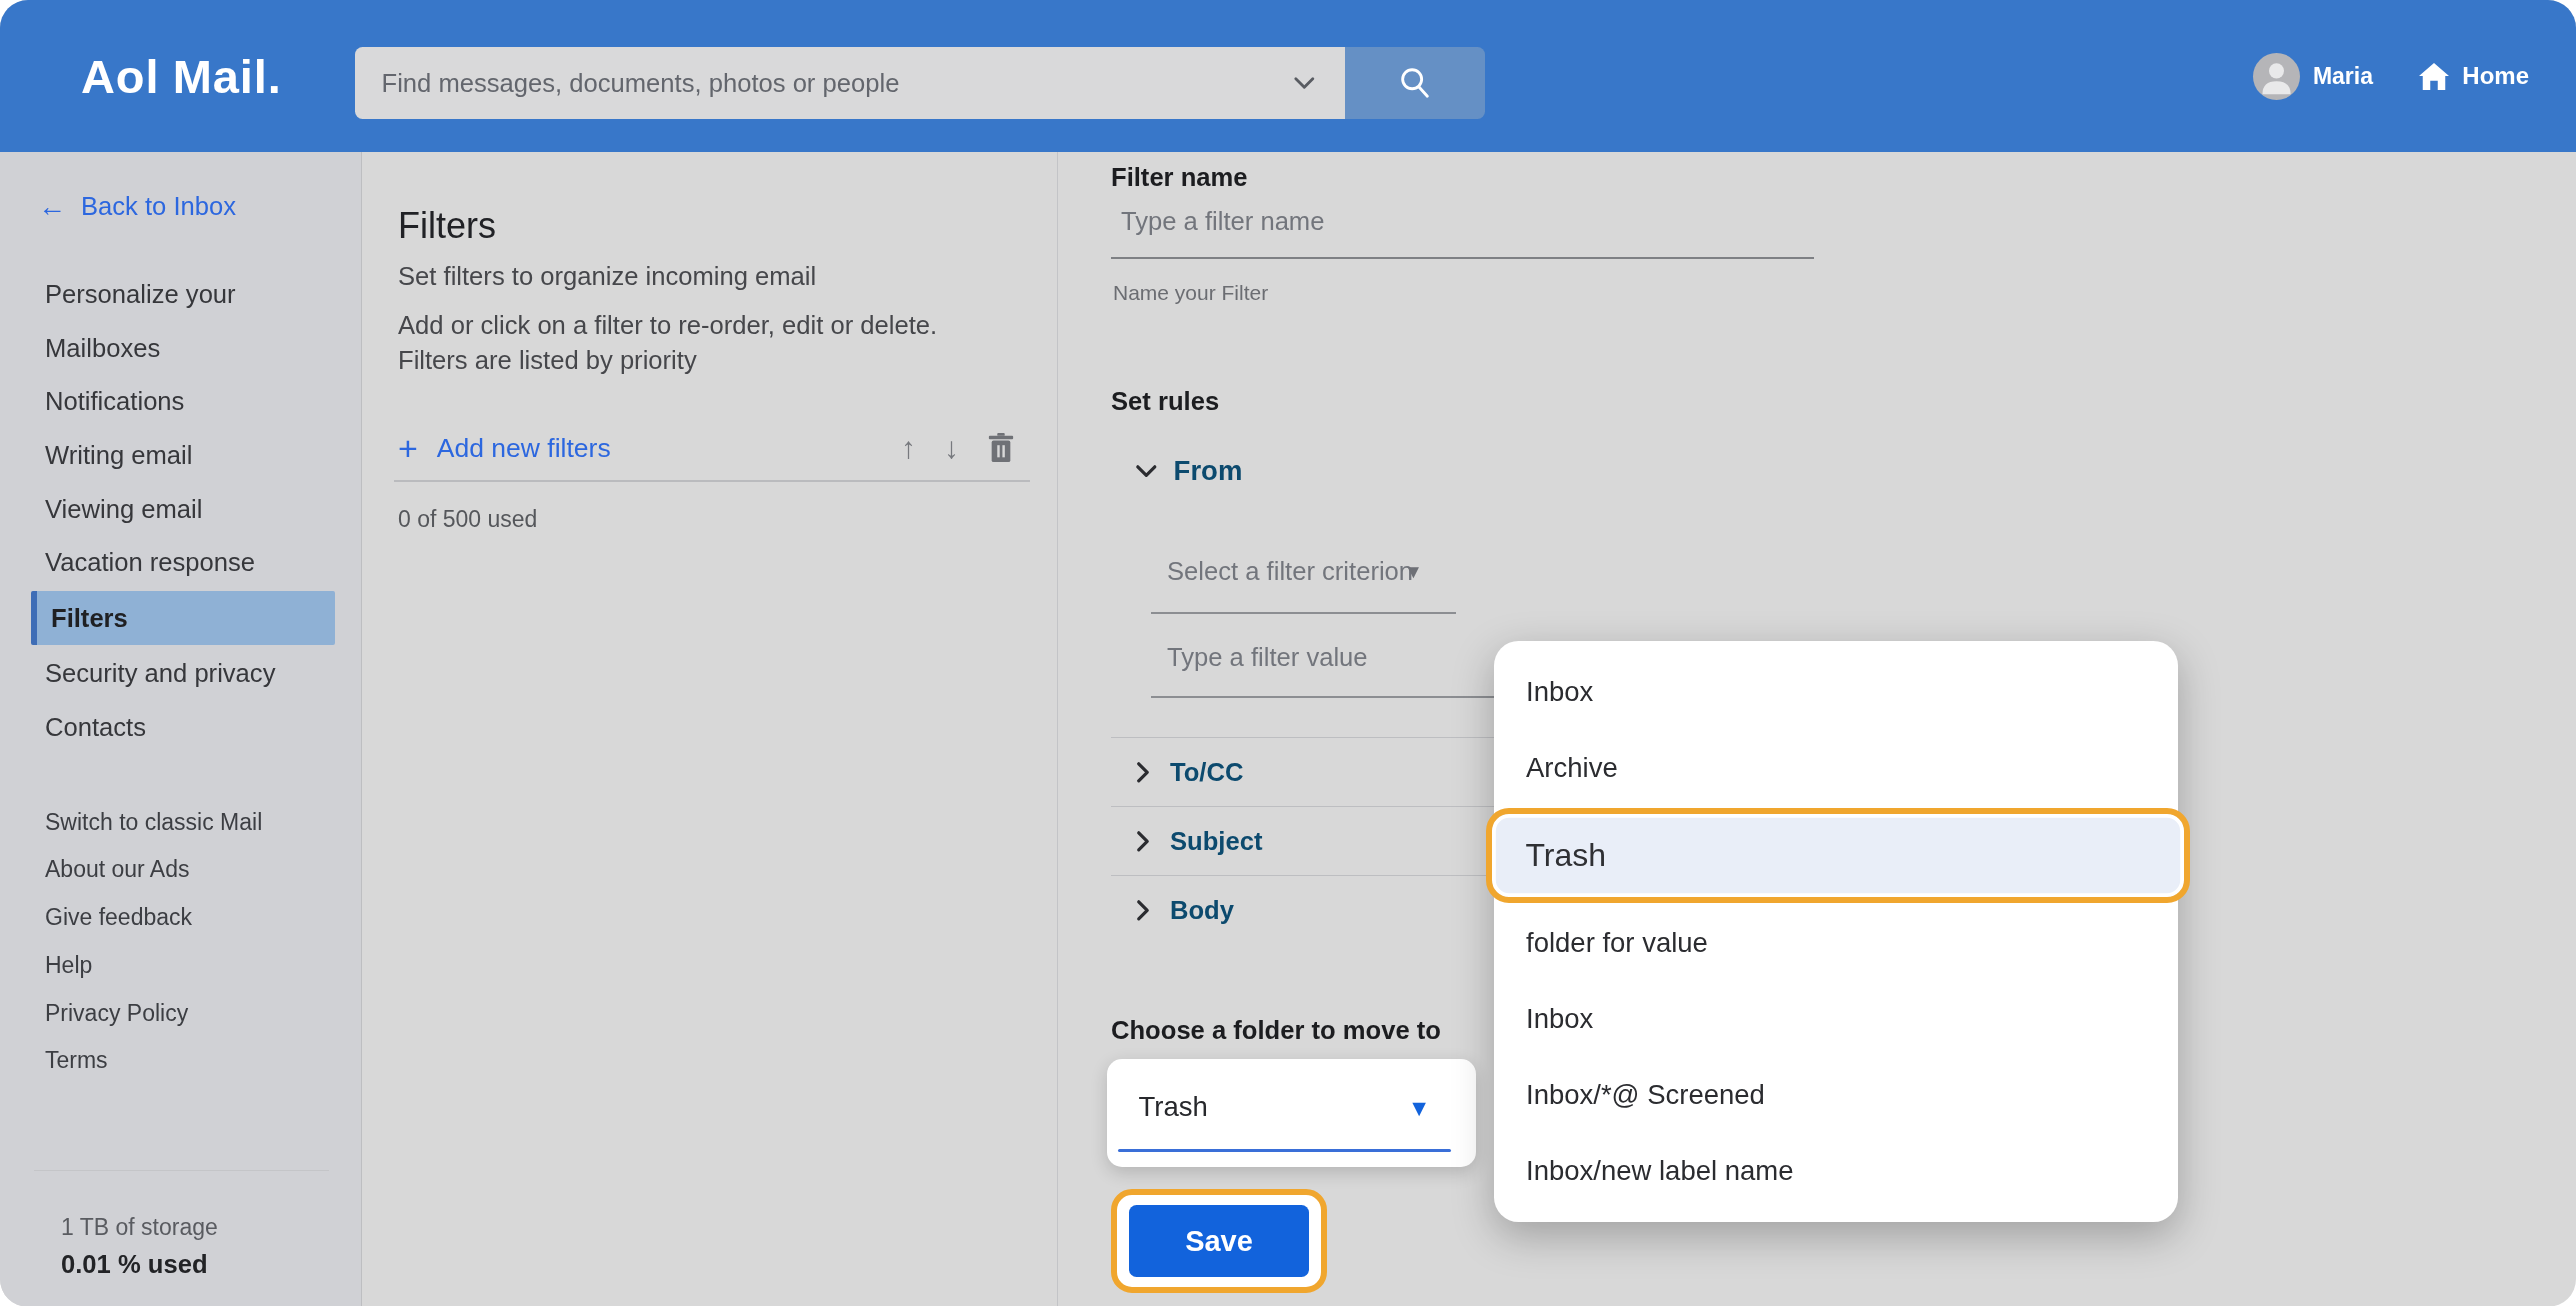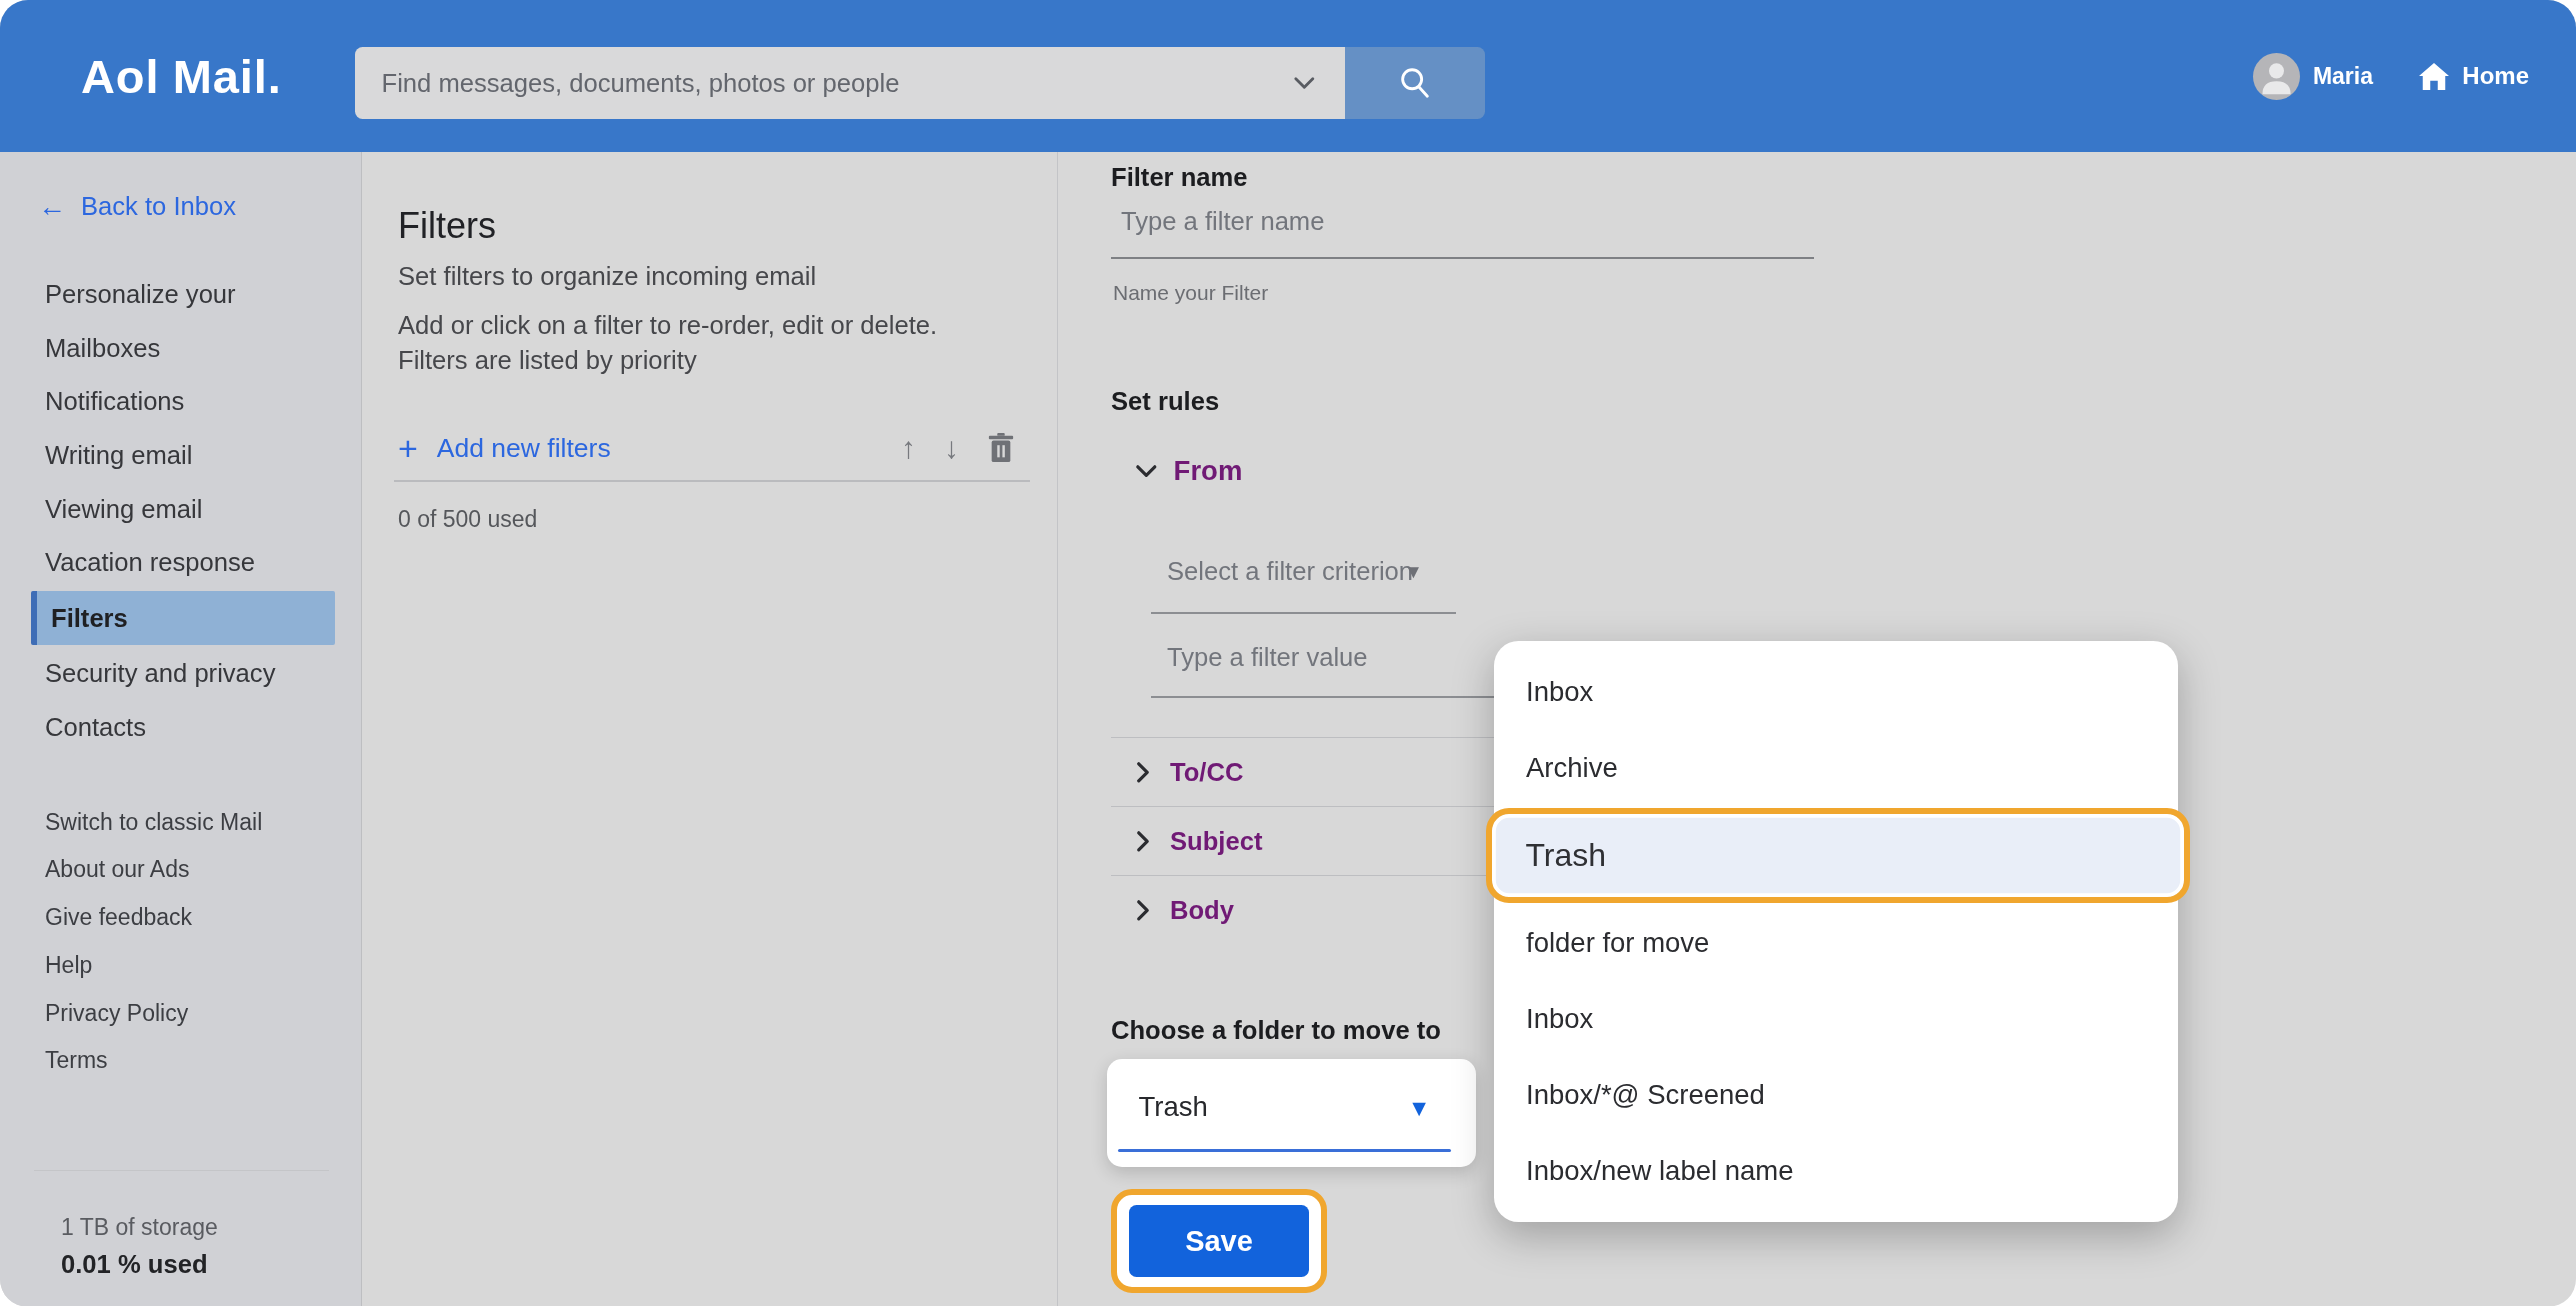--- a/index.html
+++ b/index.html
@@ -53,21 +53,21 @@
   .fp-usage{margin-top:24.6px;font-size:23px;color:#55575b;}
 
   
   .form{flex:1;position:relative;}
   .abs{position:absolute;margin-left:24px;}
   .lbl{font-size:25.6px;font-weight:700;color:#1c1d20;}
   .ph{font-size:25.6px;color:#72757c;}
   .uline{height:1.9px;background:#8c8e92;}
   .helper{font-size:21px;color:#6b6d72;}
   .rule-head{display:flex;align-items:center;}
-  .rule-label{font-size:27.5px;font-weight:600;color:#701a75;margin-left:15px;}
+  .rule-label{font-size:27.5px;font-weight:600;color:#0c4a6e;margin-left:15px;}
   .caret-gray{font-size:19px;color:#6e7076;}
   .rules-rows{width:419px;}
   .rule-row{height:69px;border-top:1.9px solid #bdbec1;display:flex;align-items:center;padding-left:23px;cursor:pointer;}
   .rule-row .rule-label{font-size:25.6px;margin-left:19px;}
   .select-card{width:369px;height:108px;background:#fff;border-radius:15px;box-shadow:0 5.7px 17px rgba(0,0,0,0.16);position:relative;cursor:pointer;}
   .select-value{position:absolute;left:32px;top:32px;font-size:27.5px;color:#27282c;}
   .select-caret{position:absolute;right:45px;top:36px;font-size:23px;color:var(--save-blue,#1565d8);}
   .select-uline{position:absolute;left:11.4px;right:24.6px;bottom:15px;height:2.8px;background:#3a6fd8;border-radius:1.9px;}
   .save-ring{width:216px;height:104px;background:#fff;border:6.6px solid var(--highlight-orange,#f0a62e);border-radius:21px;display:flex;align-items:center;justify-content:center;}
   .save-btn{width:180px;height:72px;background:var(--save-blue,#1263dc);border:none;border-radius:7.6px;color:#fff;font-size:29px;font-weight:700;cursor:pointer;display:flex;align-items:center;justify-content:center;}
@@ -248,20 +248,20 @@
       <div class="abs save-ring" style="left:29px;top:1037px;">
         <button class="save-btn">Save</button>
       </div>
     </div>
   </div>
 
   <div class="dropdown" id="folder-dropdown">
       <div class="dd-item">Inbox</div>
       <div class="dd-item">Archive</div>
       <div class="dd-item dd-highlight">Trash</div>
-      <div class="dd-item">folder for move</div>
+      <div class="dd-item">folder for value</div>
       <div class="dd-item">Inbox</div>
       <div class="dd-item">Inbox/*@ Screened</div>
       <div class="dd-item">Inbox/new label name</div>
     </div>
 
 </div>
 
 
 </body></html>

